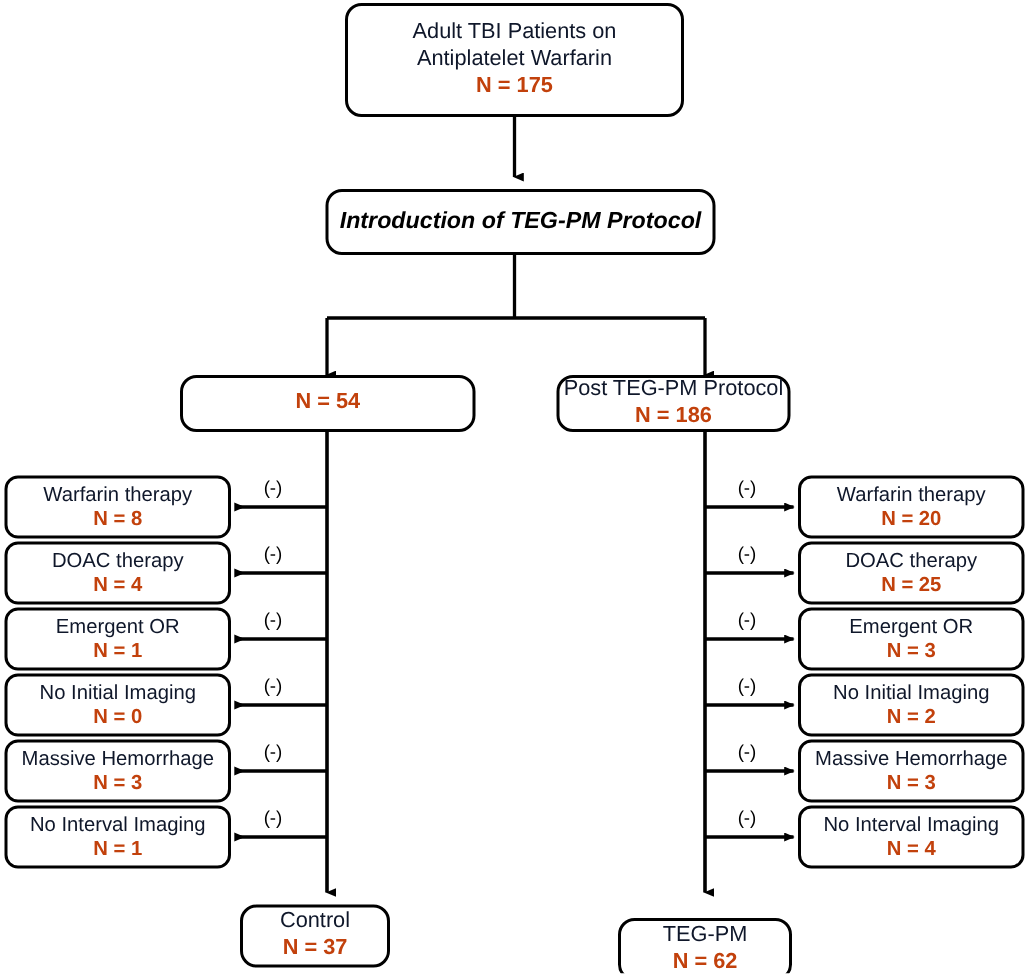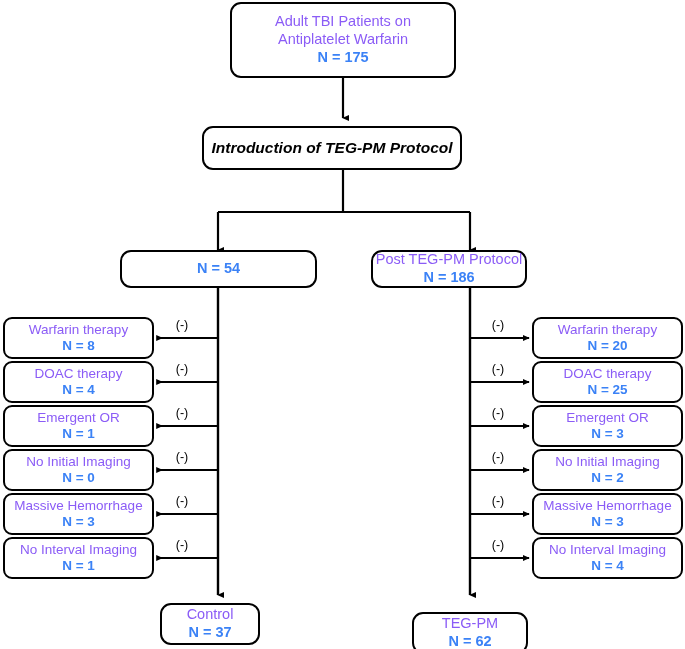--- a/index.html
+++ b/index.html
@@ -25,27 +25,27 @@
     flex-direction: column;
     align-items: center;
     justify-content: center;
     text-align: center;
     line-height: 1.22;
     z-index: 3;
   }
   .flow-box .line-normal {
     font-size: 14.5px;
     font-weight: normal;
-    color: #8b5cf6;
+    color: #0f172a;
     white-space: nowrap;
   }
   .flow-box .line-bold {
     font-size: 14.5px;
     font-weight: bold;
-    color: #3b82f6;
+    color: #c2410c;
     white-space: nowrap;
   }
   .flow-box.small {
     border-width: 2px;
     border-radius: 9px;
   }
   .flow-box.small .line-normal,
   .flow-box.small .line-bold {
     font-size: 13.5px;
   }
@@ -117,21 +117,21 @@
     <line x1="470" y1="514" x2="529" y2="514" stroke="#000000" stroke-width="2.2" marker-end="url(#arrow-right)"></line>
     <line x1="470" y1="558" x2="529" y2="558" stroke="#000000" stroke-width="2.2" marker-end="url(#arrow-right)"></line>
   </svg>
 
   <div class="flow-box" style="left:230px; top:2px; width:226px; height:76px;">
     <span class="line-normal">Adult TBI Patients on</span>
     <span class="line-normal">Antiplatelet Warfarin</span>
     <span class="line-bold">N = 175</span>
   </div>
 
-  <div class="flow-box protocol" style="left:202px; top:126px; width:260px; height:44px;">
+  <div class="flow-box protocol" style="left:217px; top:126px; width:260px; height:44px;">
     <span class="line-italic">Introduction of TEG-PM Protocol</span>
   </div>
 
   <div class="flow-box" style="left:120px; top:250px; width:197px; height:38px;">
     <span class="line-bold">N = 54</span>
   </div>
 
   <div class="flow-box" style="left:371px; top:250px; width:156px; height:38px;">
     <span class="line-normal">Post TEG-PM Protocol</span>
     <span class="line-bold">N = 186</span>

